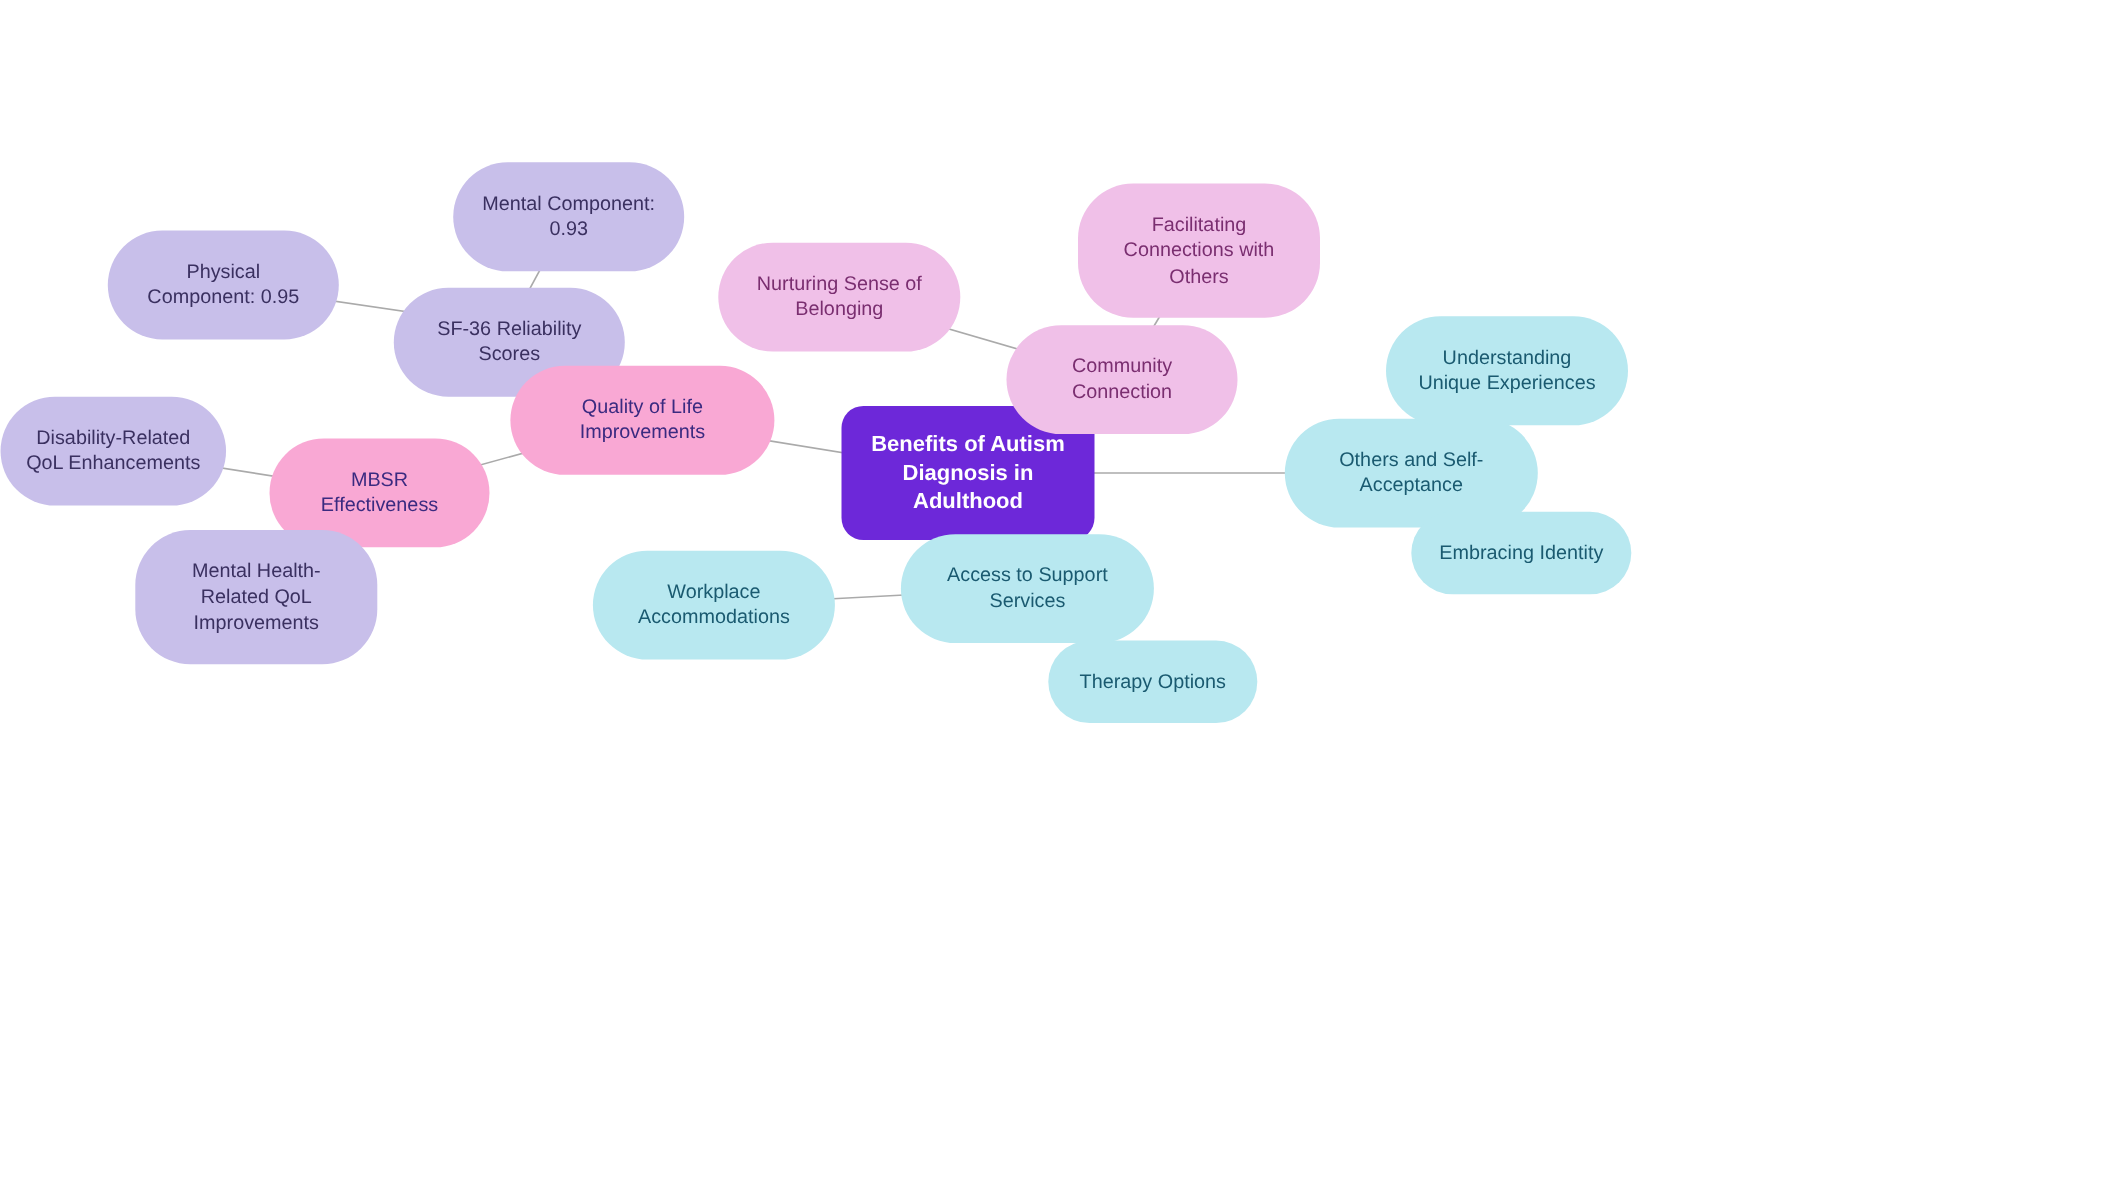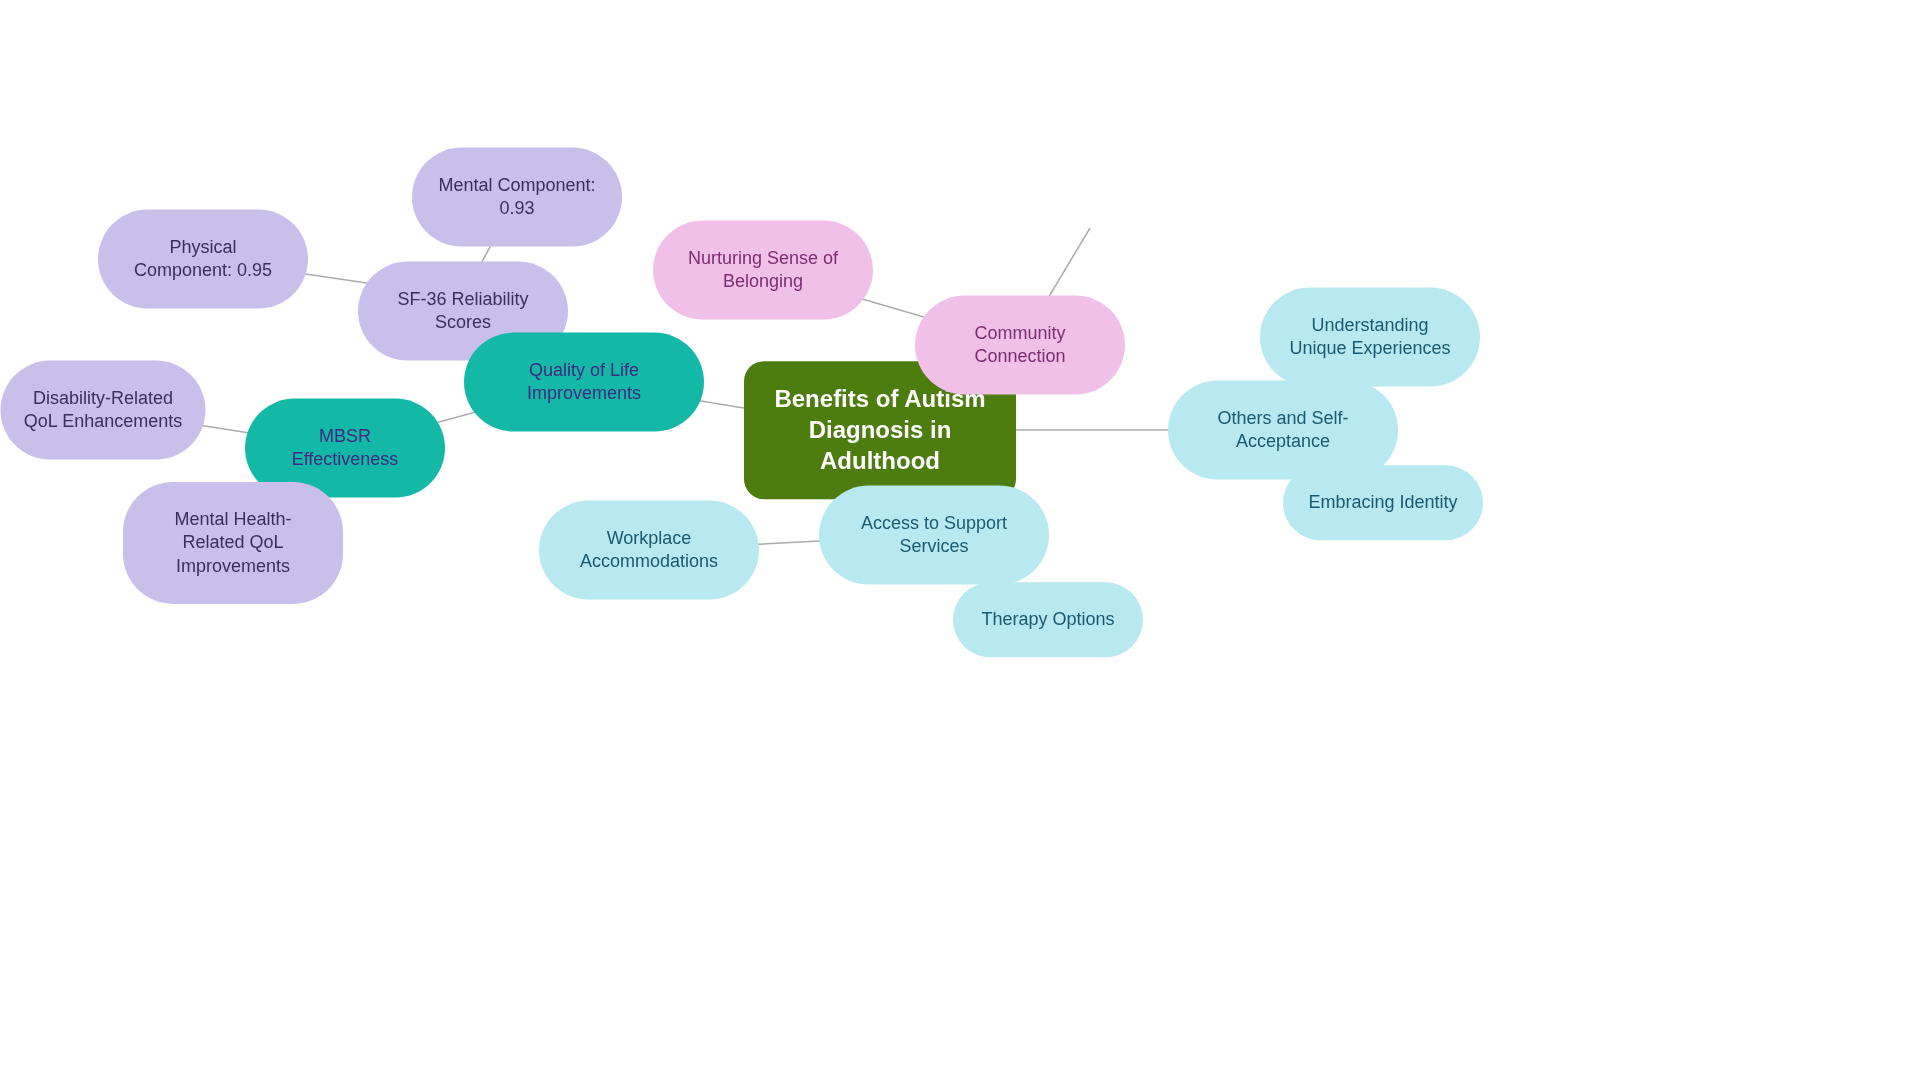--- a/index.html
+++ b/index.html
@@ -28,45 +28,45 @@
       display: flex;
       align-items: center;
       justify-content: center;
       text-align: center;
       font-size: 18px;
       line-height: 1.3;
       padding: 26px 22px;
       transform: translate(-50%, -50%);
     }
     .node-center {
-      background: #4d7c0f;
+      background: #6d28d9;
       color: #ffffff;
-      font-size: 24px;
+      font-size: 20px;
       font-weight: 600;
       border-radius: 20px;
-      width: 272px;
+      width: 230px;
       padding: 22px 24px;
     }
     .node-purple-light {
       background: #c8bfea;
       color: #3a3060;
       border: none;
     }
     .node-pink {
       background: #f0c0e8;
       color: #7a2e70;
       border: none;
     }
     .node-cyan {
       background: #b8e8f0;
       color: #1a5a70;
       border: none;
     }
     .node-purple-medium {
-      background: #14b8a6;
+      background: #f9a8d4;
       color: #3a2a80;
       border: none;
     }
   </style>
 </head>
 <body>
 
 <div id="canvas">
   <svg id="lines">
       <line x1="880" y1="430" x2="584" y2="382" stroke="#aaaaaa" stroke-width="1.5"></line>
@@ -89,19 +89,20 @@
 <div class="node node-center" style="left: 880px; top: 430px;">Benefits of Autism Diagnosis in Adulthood</div>
     <div class="node node-purple-light" style="left: 517px; top: 197px; width: 210px;">Mental Component: 0.93</div>
     <div class="node node-purple-light" style="left: 203px; top: 259px; width: 210px;">Physical Component: 0.95</div>
     <div class="node node-purple-light" style="left: 463px; top: 311px; width: 210px;">SF-36 Reliability Scores</div>
     <div class="node node-purple-medium" style="left: 584px; top: 382px; width: 240px;">Quality of Life Improvements</div>
     <div class="node node-purple-medium" style="left: 345px; top: 448px; width: 200px;">MBSR Effectiveness</div>
     <div class="node node-purple-light" style="left: 103px; top: 410px; width: 205px;">Disability-Related QoL Enhancements</div>
     <div class="node node-purple-light" style="left: 233px; top: 543px; width: 220px;">Mental Health-Related QoL Improvements</div>
     <div class="node node-pink" style="left: 1020px; top: 345px; width: 210px;">Community Connection</div>
     <div class="node node-pink" style="left: 763px; top: 270px; width: 220px;">Nurturing Sense of Belonging</div>
+    <div class="node node-pink" style="left: 1090px; top: 228px; width: 220px;">Facilitating Connections with Others</div>
     <div class="node node-cyan" style="left: 649px; top: 550px; width: 220px;">Workplace Accommodations</div>
     <div class="node node-cyan" style="left: 1048px; top: 620px; width: 190px;">Therapy Options</div>
     <div class="node node-cyan" style="left: 934px; top: 535px; width: 230px;">Access to Support Services</div>
     <div class="node node-cyan" style="left: 1283px; top: 430px; width: 230px;">Others and Self-Acceptance</div>
     <div class="node node-cyan" style="left: 1370px; top: 337px; width: 220px;">Understanding Unique Experiences</div>
     <div class="node node-cyan" style="left: 1383px; top: 503px; width: 200px;">Embracing Identity</div>
   </div>
 
 </body></html>

